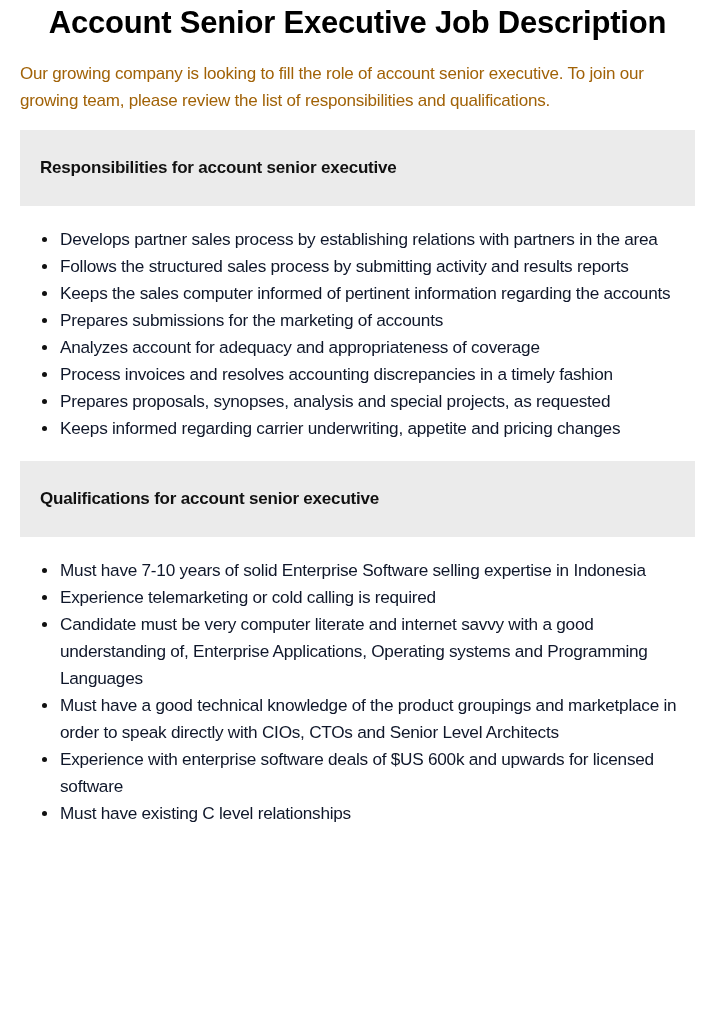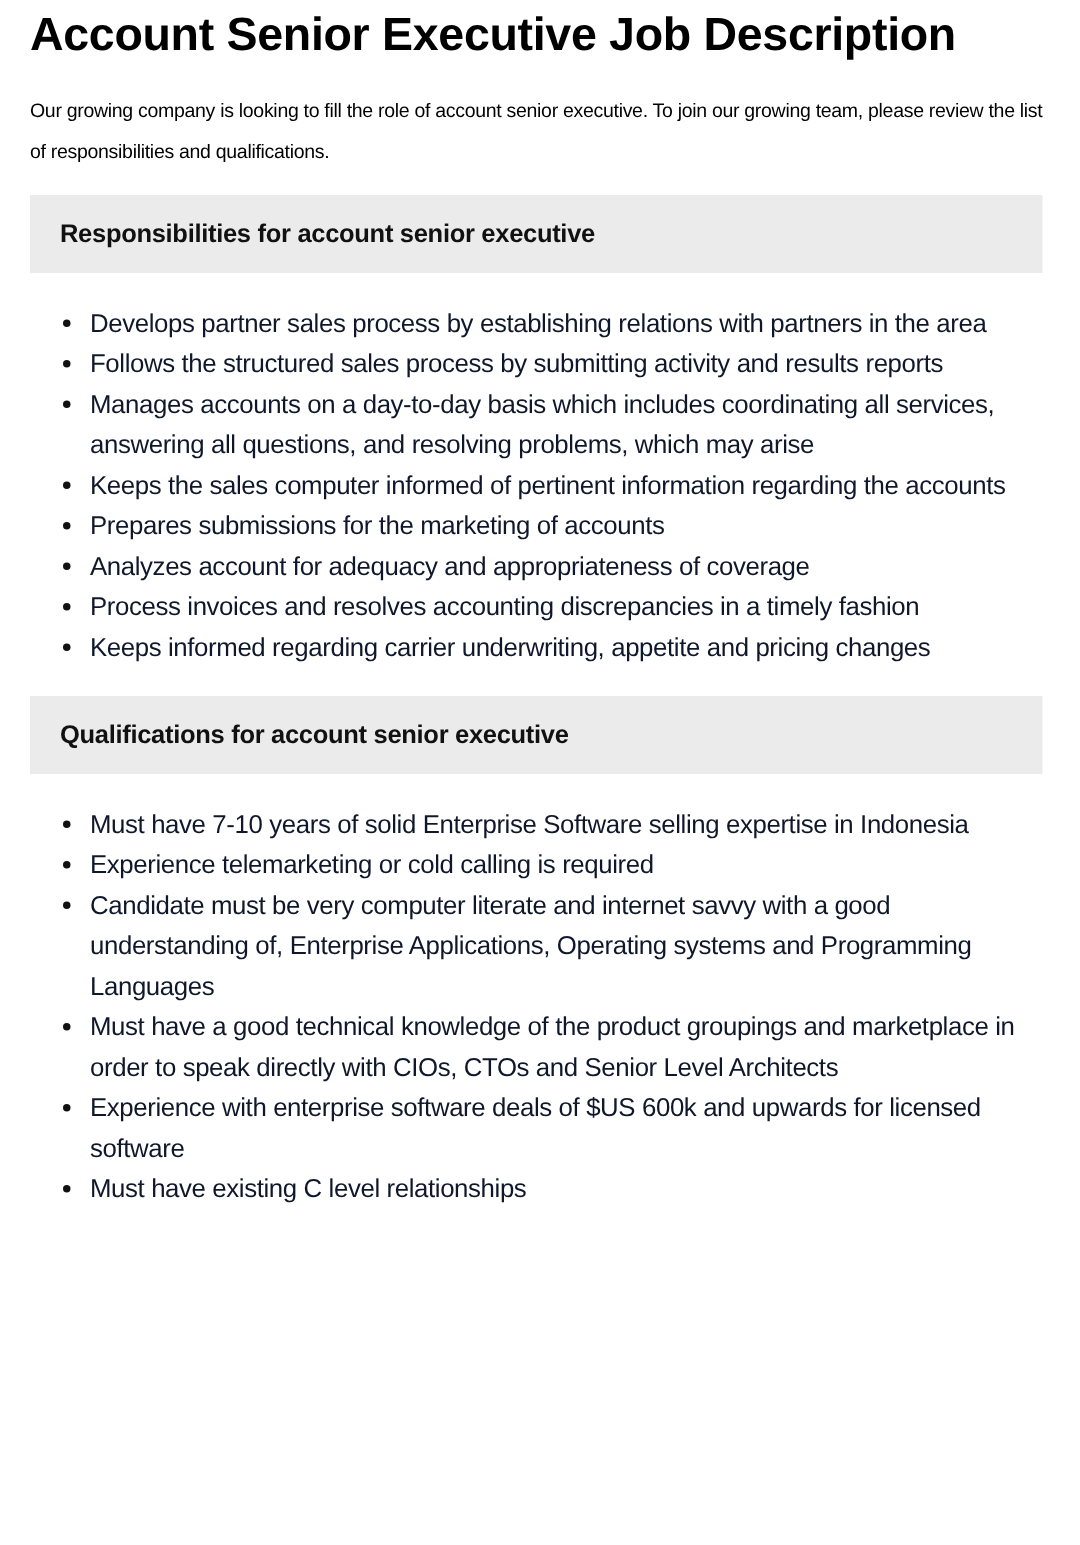--- a/index.html
+++ b/index.html
@@ -4,32 +4,32 @@
 <style>
   html, body { margin: 0; padding: 0; background: #ffffff; }
   body {
     width: 720px; height: 1030px; overflow: hidden;
     font-family: "Liberation Sans", "DejaVu Sans", sans-serif;
     color: #111111;
   }
   .page { padding: 0 25px 0 20px; }
   h1 {
     margin: 0; padding-top: 4px;
-    font-size: 31px; font-weight: bold; text-align: left;
+    font-size: 31px; font-weight: bold; text-align: center;
     line-height: 38px; letter-spacing: -0.2px; color: #000;
   }
   .intro {
-    margin: 18px 0 0 0; font-size: 13px; line-height: 27px; color: #000000;
+    margin: 18px 0 0 0; font-size: 17px; line-height: 27px; color: #a16207;
     letter-spacing: -0.2px;
   }
   .section-header {
     background: #ebebeb;
     margin-top: 16px;
     height: 52px;
-    padding: 0 20px;
+    padding: 12px 20px;
     display: flex; align-items: center;
     font-size: 17px; font-weight: bold; color: #111;
     letter-spacing: -0.2px;
   }
   ul.items {
     margin: 20px 0 0 0; padding: 0 0 0 40px;
     list-style: none;
   }
   ul.items li {
     position: relative;
@@ -48,25 +48,25 @@
 <body>
 
 <div class="page">
   <h1>Account Senior Executive Job Description</h1>
   <p class="intro">Our growing company is looking to fill the role of account senior executive. To join our growing team, please review the list of responsibilities and qualifications.</p>
 
   <div class="section-header">Responsibilities for account senior executive</div>
   <ul class="items">
     <li>Develops partner sales process by establishing relations with partners in the area</li>
     <li>Follows the structured sales process by submitting activity and results reports</li>
-    <li>Manages accounts on a day-to-day basis which includes coordinating all services, answering all questions, and resolving problems, which may arise</li>
     <li>Keeps the sales computer informed of pertinent information regarding the accounts</li>
     <li>Prepares submissions for the marketing of accounts</li>
     <li>Analyzes account for adequacy and appropriateness of coverage</li>
     <li>Process invoices and resolves accounting discrepancies in a timely fashion</li>
+    <li>Prepares proposals, synopses, analysis and special projects, as requested</li>
     <li>Keeps informed regarding carrier underwriting, appetite and pricing changes</li>
   </ul>
 
   <div class="section-header section-2">Qualifications for account senior executive</div>
   <ul class="items">
     <li>Must have 7-10 years of solid Enterprise Software selling expertise in Indonesia</li>
     <li>Experience telemarketing or cold calling is required</li>
     <li>Candidate must be very computer literate and internet savvy with a good understanding of, Enterprise Applications, Operating systems and Programming Languages</li>
     <li>Must have a good technical knowledge of the product groupings and marketplace in order to speak directly with CIOs, CTOs and Senior Level Architects</li>
     <li>Experience with enterprise software deals of $US 600k and upwards for licensed software</li>

